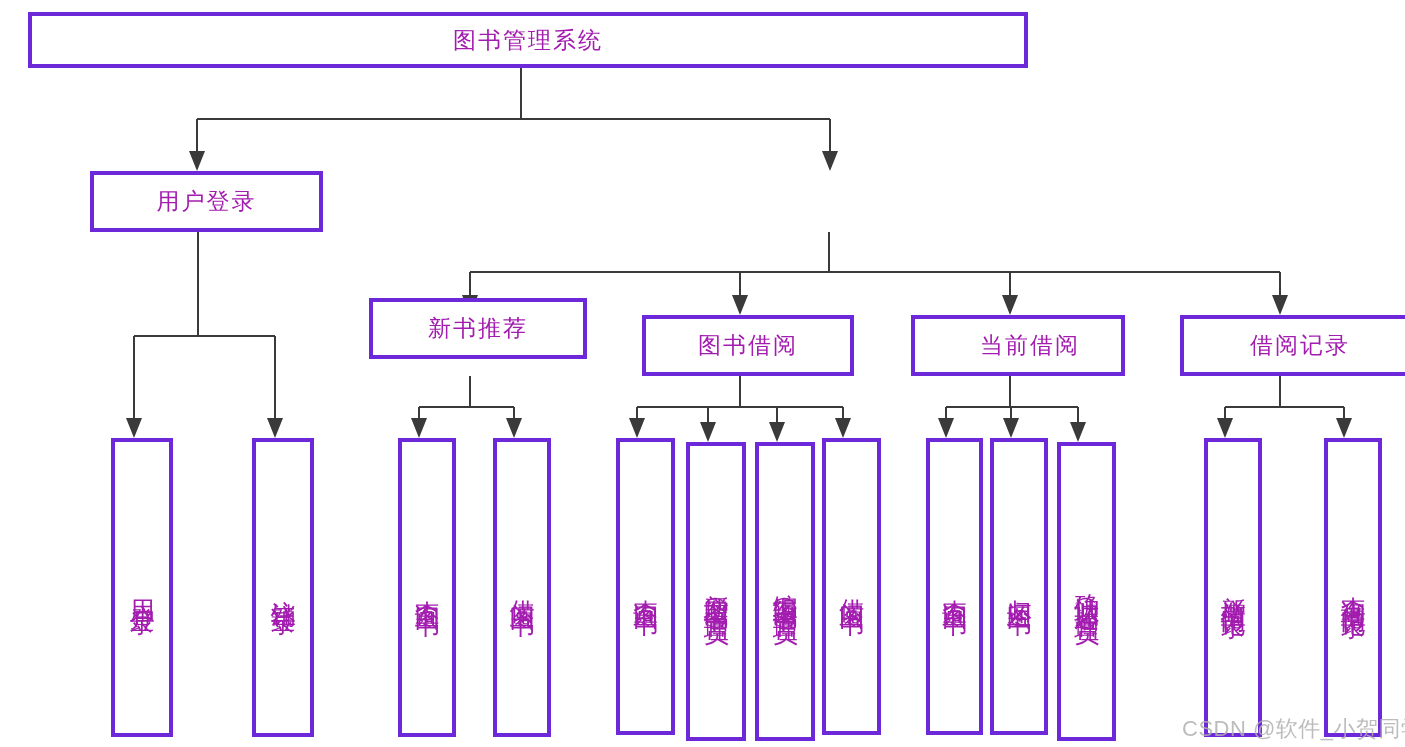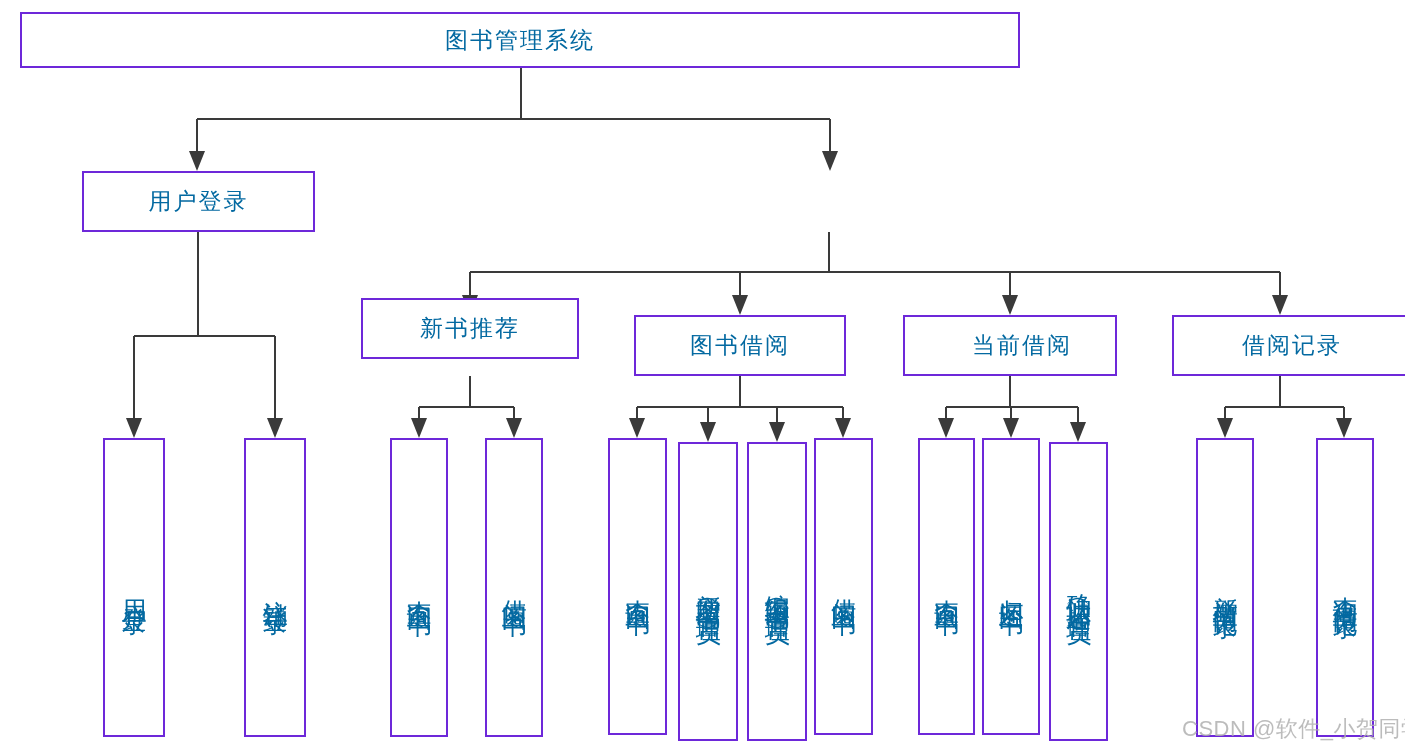--- a/index.html
+++ b/index.html
@@ -18,26 +18,27 @@
   #connectors {
     position: absolute;
     left: 0;
     top: 0;
     pointer-events: none;
   }
   .box {
     position: absolute;
     box-sizing: border-box;
     background: #ffffff;
-    border: 2px solid #6d28d9;
-    color: #0369a1;
+    border: 4px solid #6d28d9;
+    color: #a21caf;
     display: flex;
     align-items: center;
     justify-content: center;
     text-align: center;
+    margin-left: 8px;
   }
   .box.h {
     font-size: 23px;
     letter-spacing: 2px;
     white-space: nowrap;
   }
   .box.v {
     writing-mode: vertical-rl;
     text-orientation: mixed;
     font-size: 25px;

